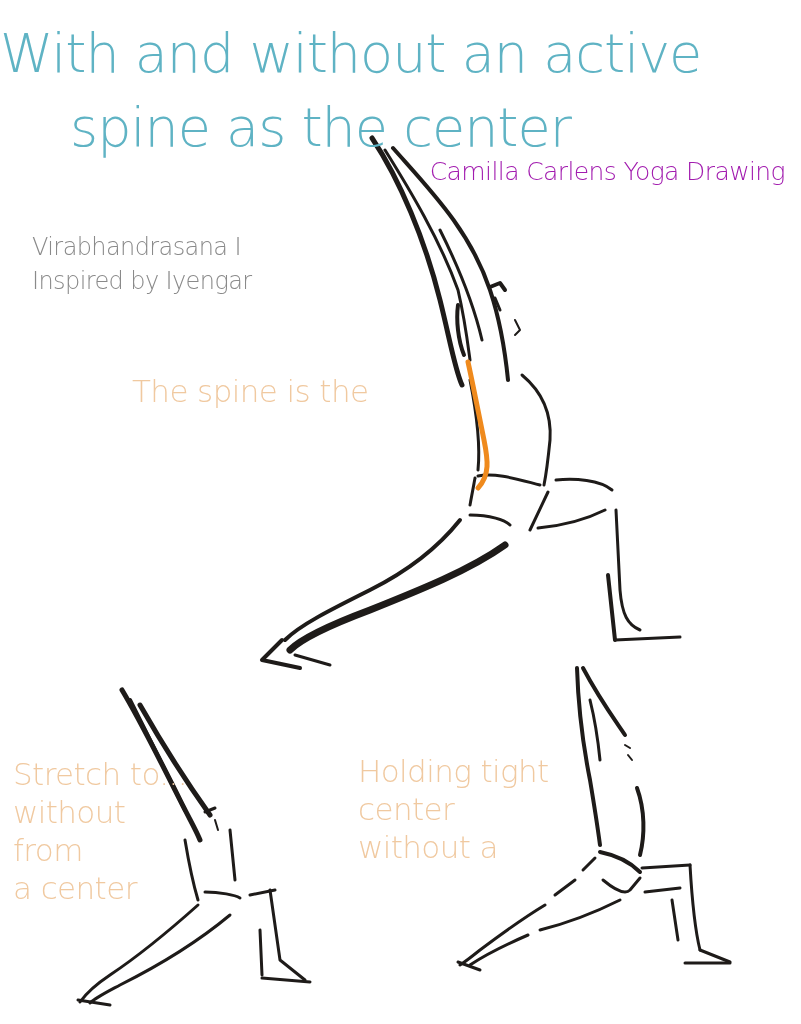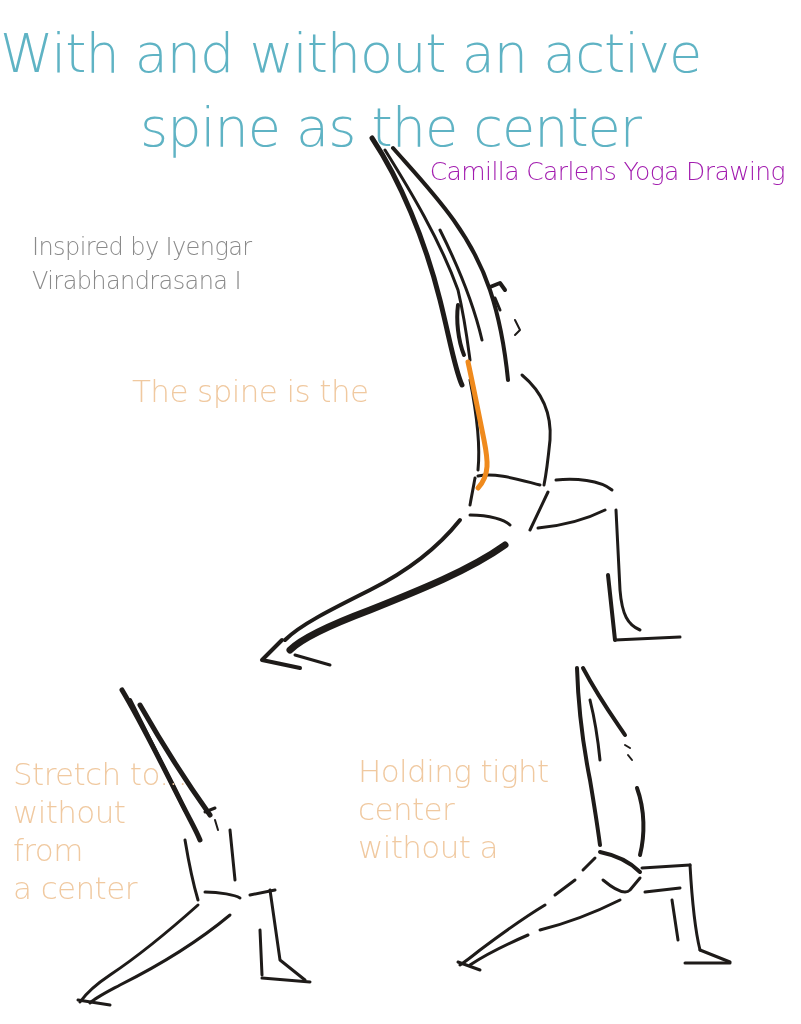--- a/index.html
+++ b/index.html
@@ -16,21 +16,21 @@
     }
     .txt {
       position: absolute;
       white-space: nowrap;
       font-weight: 200;
       letter-spacing: -0.5px;
     }
     .title {
       left: 0;
       width: 641px;
-      text-align: right;
+      text-align: center;
       color: #5fb3c4;
       font-size: 54px;
       font-weight: 300;
       line-height: 64px;
       letter-spacing: -1px;
     }
     .title-1 { top: 22px; }
     .title-2 { top: 96px; }
     .byline {
       top: 156px;
@@ -156,22 +156,22 @@
     <path class="ink" stroke-width="3" d="M458 962 L 480 970"></path>
   </g>
 </svg>
 
 <div class="txt title title-1">With and without an active</div>
 <div class="txt title title-2">spine as the center</div>
 
 <div class="txt byline">Camilla Carlens Yoga Drawing</div>
 
 <div class="txt pose-name">
+  <div>Virabhandrasana I</div>
   <div>Inspired by Iyengar</div>
-  <div>Virabhandrasana I</div>
 </div>
 
 <div class="txt orange caption-main">
   <div>The spine is the</div>
 </div>
 
 <div class="txt orange caption-left">
   <div>Stretch to...</div>
   <div>without</div>
   <div>from</div>

